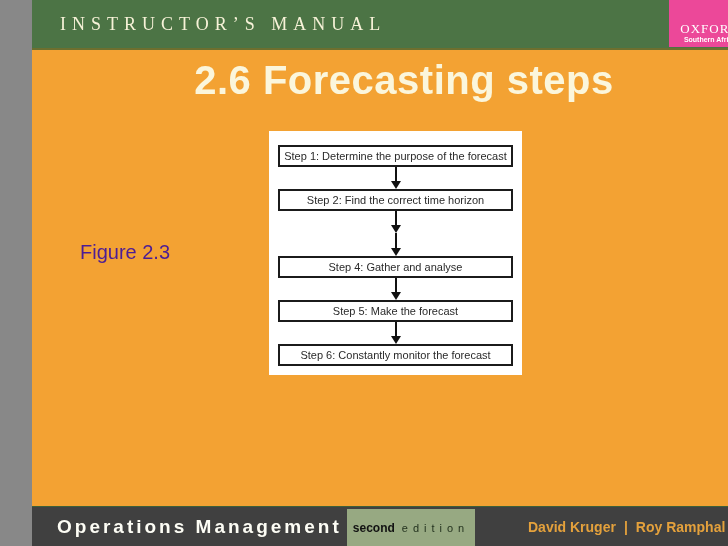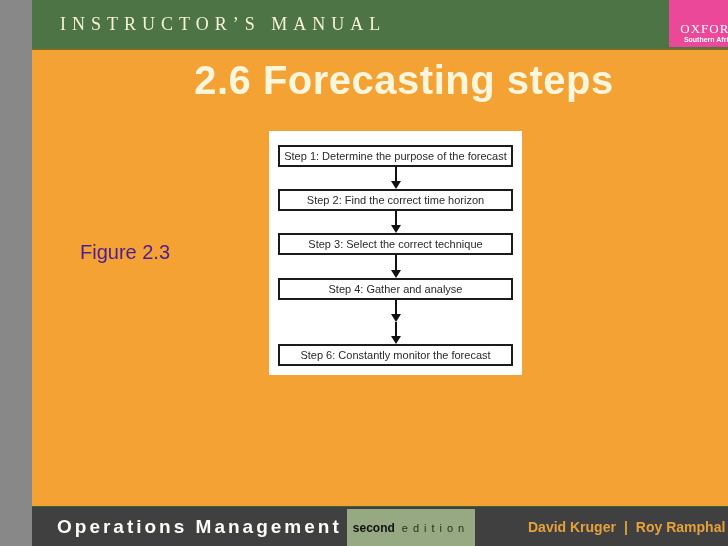--- a/index.html
+++ b/index.html
@@ -190,32 +190,32 @@
       <div class="stem"></div>
       <div class="head"></div>
     </div>
 
     <div class="step-box">Step 2: Find the correct time horizon</div>
     <div class="flow-arrow">
       <div class="stem"></div>
       <div class="head"></div>
     </div>
 
-    <div class="step-box">Step 3: Select the correct technique</div>
     <div class="flow-arrow">
       <div class="stem"></div>
       <div class="head"></div>
     </div>
 
     <div class="step-box">Step 4: Gather and analyse</div>
     <div class="flow-arrow">
       <div class="stem"></div>
       <div class="head"></div>
     </div>
 
+    <div class="step-box">Step 5: Make the forecast</div>
     <div class="flow-arrow">
       <div class="stem"></div>
       <div class="head"></div>
     </div>
 
     <div class="step-box">Step 6: Constantly monitor the forecast</div>
   </div>
 
   <div class="footer">
     <div class="footer-title">Operations Management</div>

